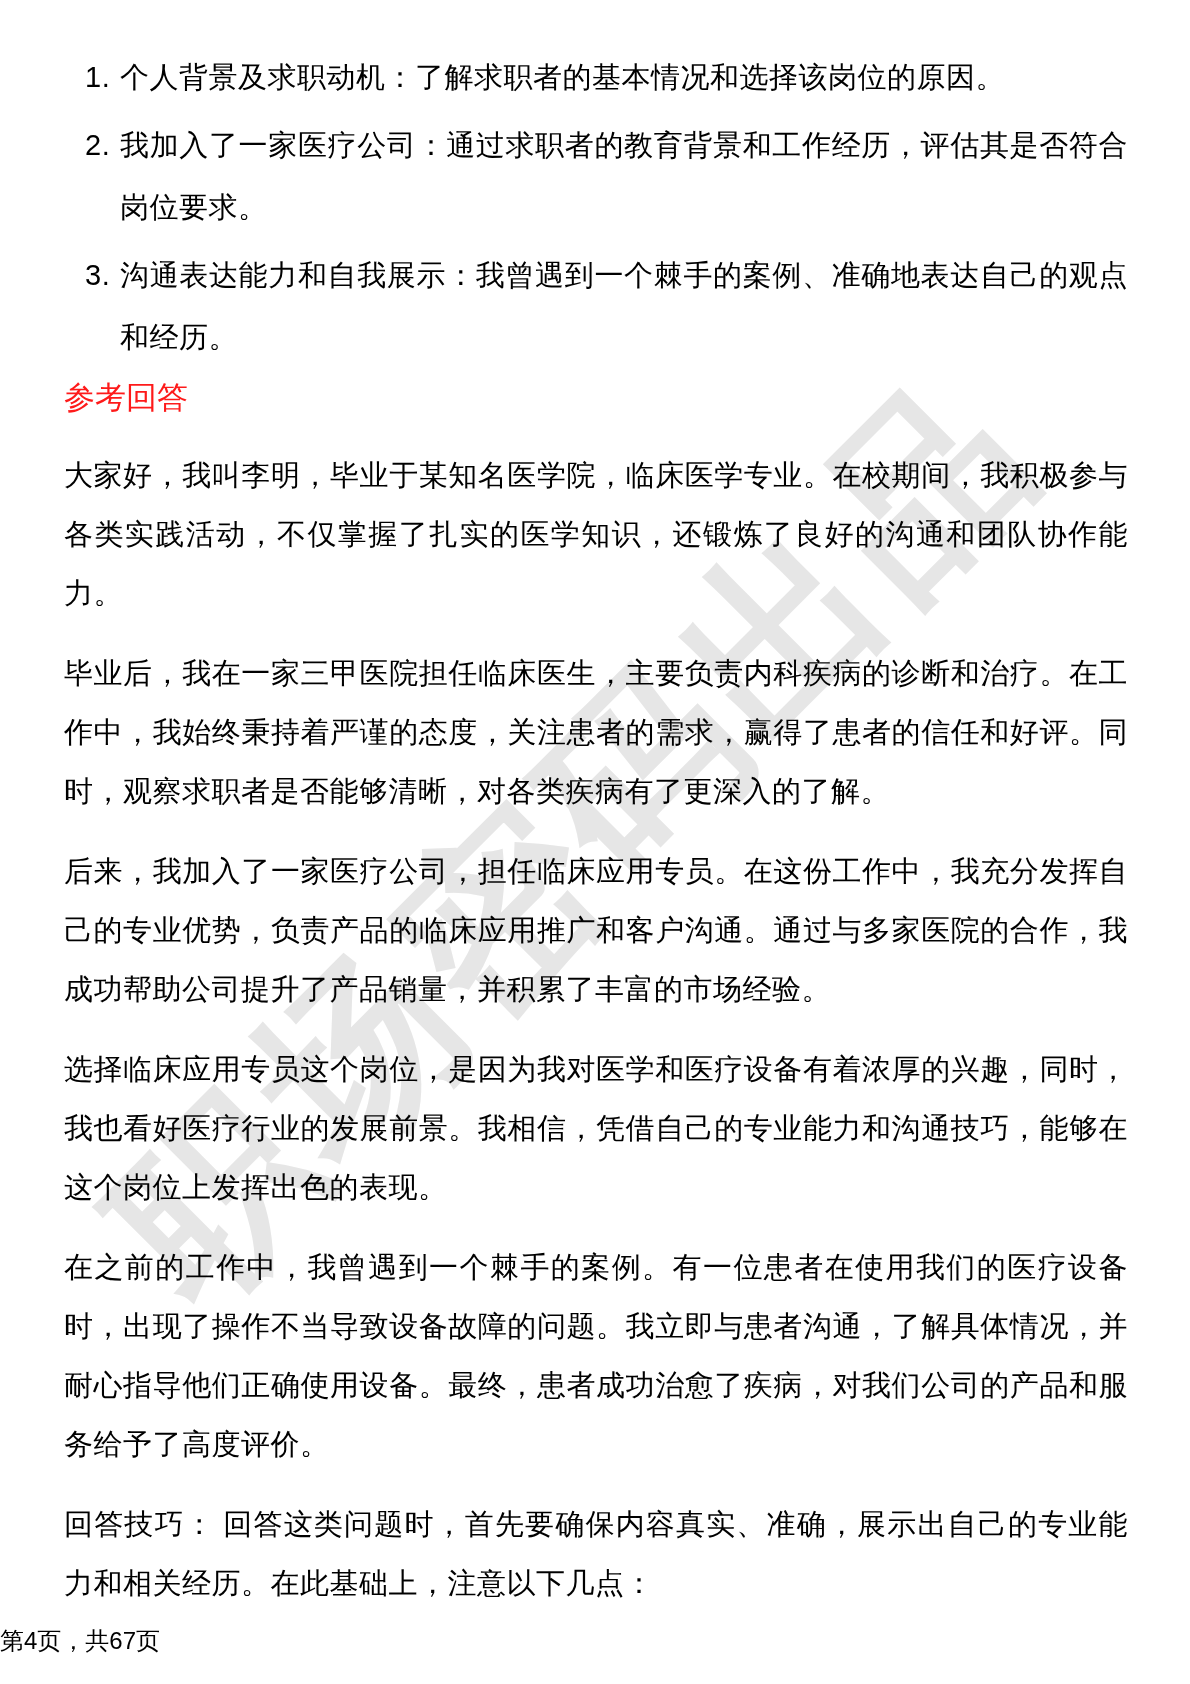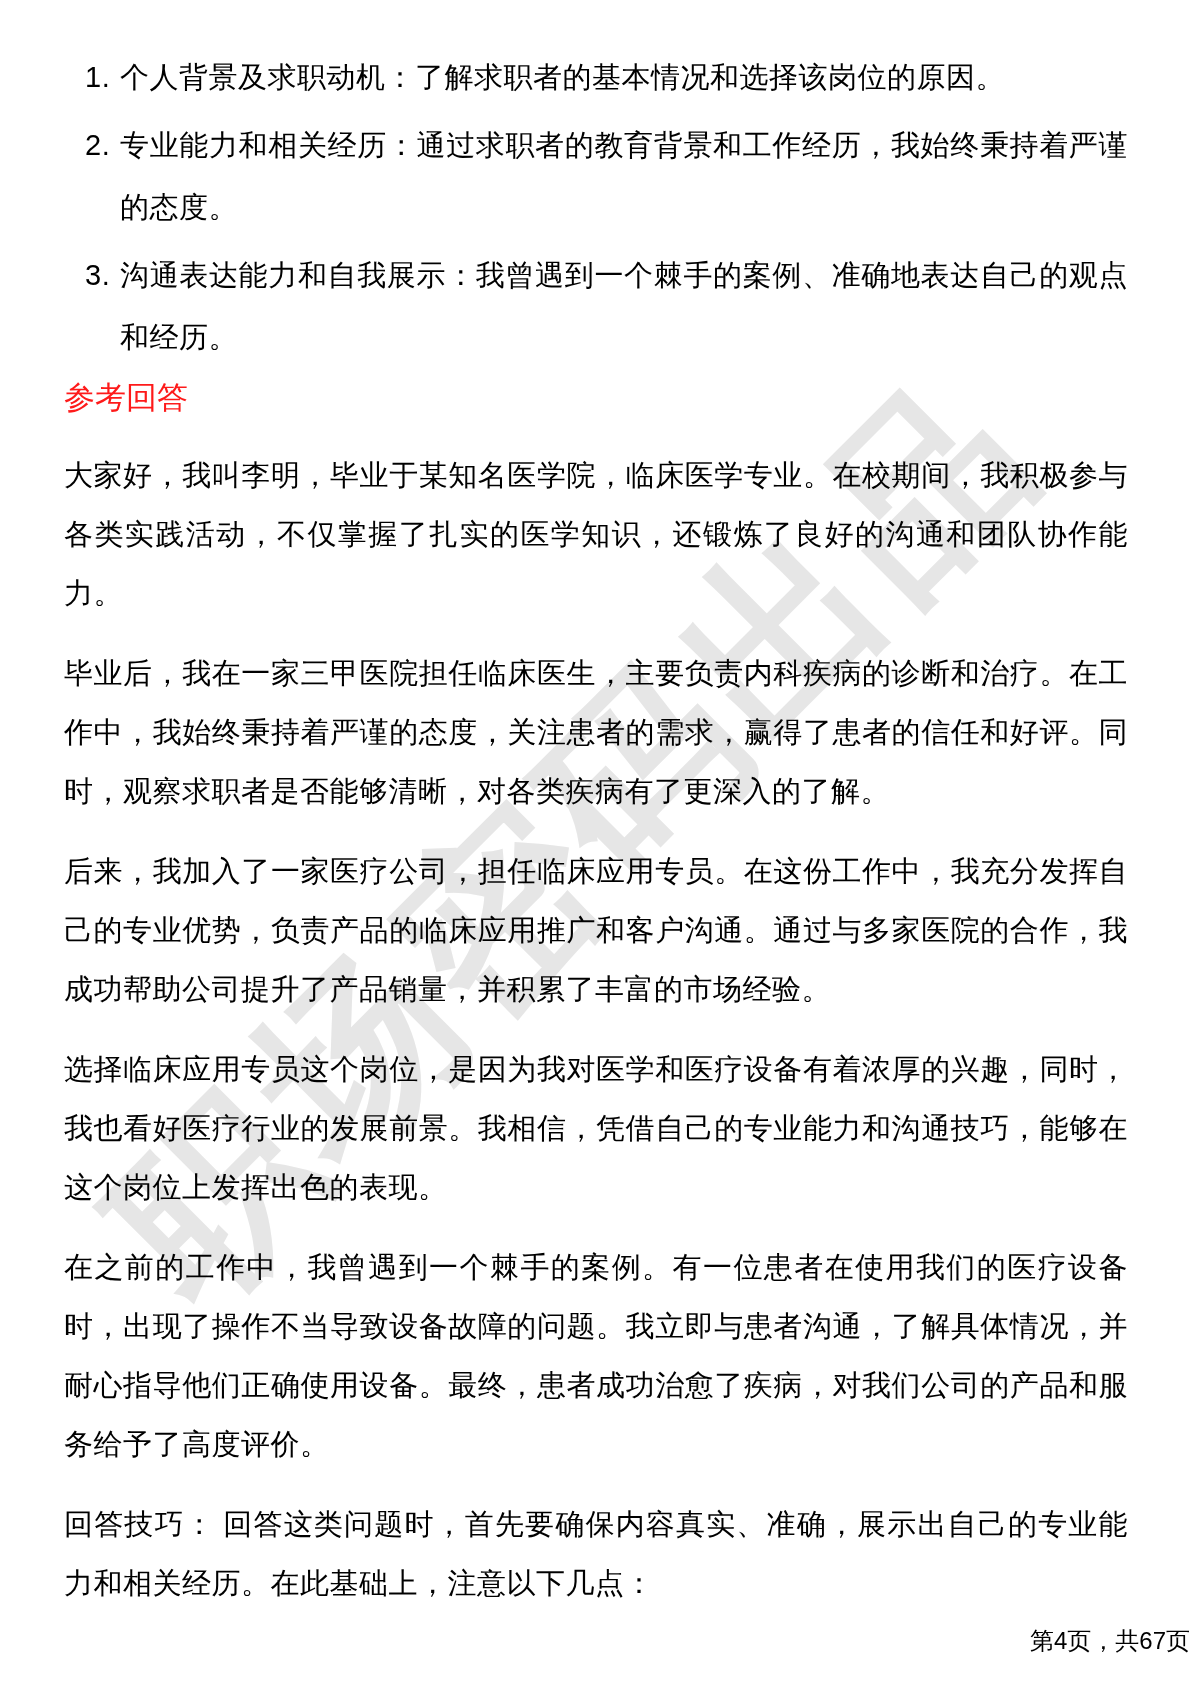--- a/index.html
+++ b/index.html
@@ -72,21 +72,21 @@
     line-height: 59px;
     letter-spacing: 0.5px;
     text-align: justify;
     font-family: Liberation Serif, serif;
   }
   .footer {
     position: absolute;
     left: 0;
     right: 0;
     bottom: 28px;
-    text-align: right;
+    text-align: left;
     font-size: 24px;
     line-height: 30px;
     z-index: 1;
   }
 </style>
 </head>
 <body>
 
 <div class="page">
 
@@ -94,21 +94,21 @@
 
   <div class="content">
 
     <ol class="points-list">
       <li class="point">
         <span class="num">1.</span>
         <span class="point-text">个人背景及求职动机：了解求职者的基本情况和选择该岗位的原因。</span>
       </li>
       <li class="point">
         <span class="num">2.</span>
-        <span class="point-text">专业能力和相关经历：通过求职者的教育背景和工作经历，我始终秉持着严谨的态度。</span>
+        <span class="point-text">我加入了一家医疗公司：通过求职者的教育背景和工作经历，评估其是否符合岗位要求。</span>
       </li>
       <li class="point">
         <span class="num">3.</span>
         <span class="point-text">沟通表达能力和自我展示：我曾遇到一个棘手的案例、准确地表达自己的观点和经历。</span>
       </li>
     </ol>
 
     <h2 class="section-heading">参考回答</h2>
 
     <p class="body-paragraph">大家好，我叫李明，毕业于某知名医学院，临床医学专业。在校期间，我积极参与各类实践活动，不仅掌握了扎实的医学知识，还锻炼了良好的沟通和团队协作能力。</p>

